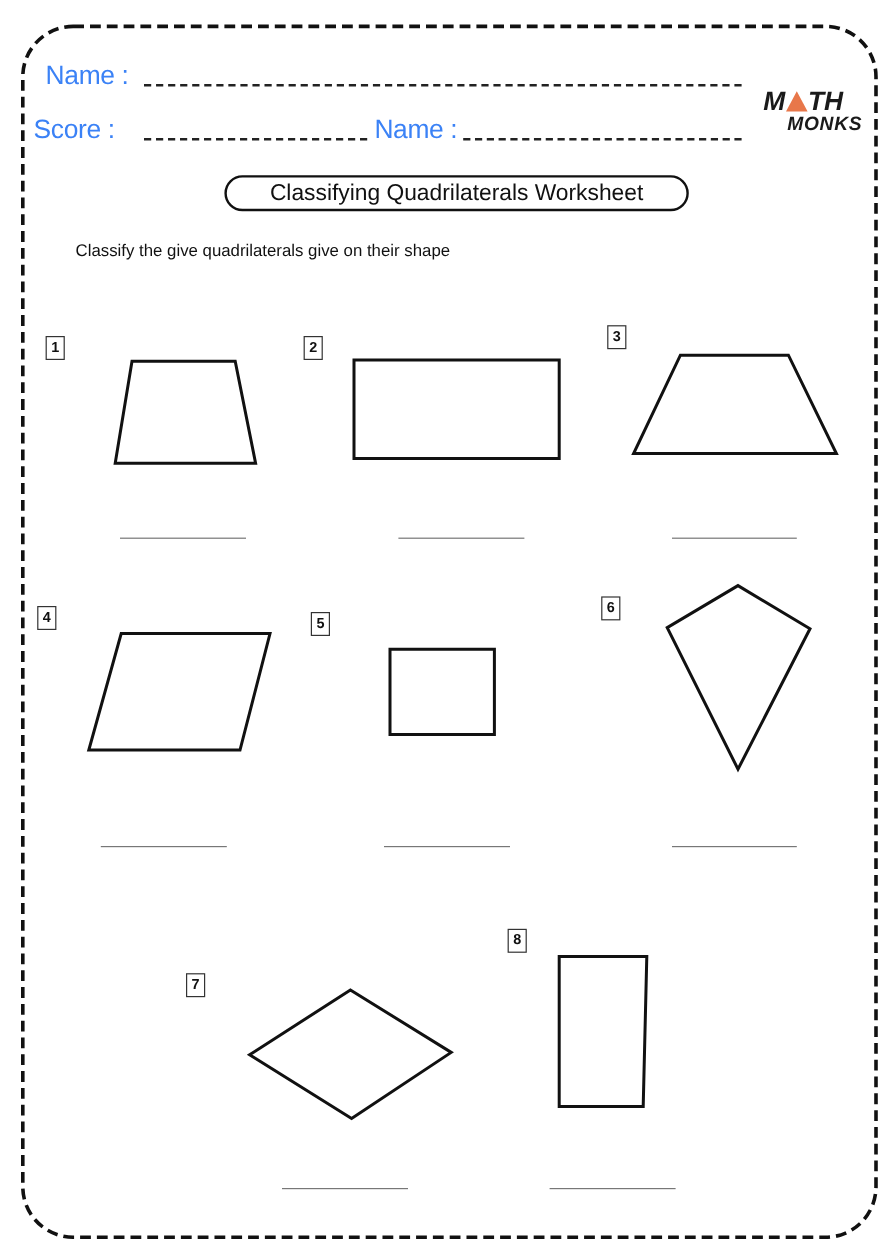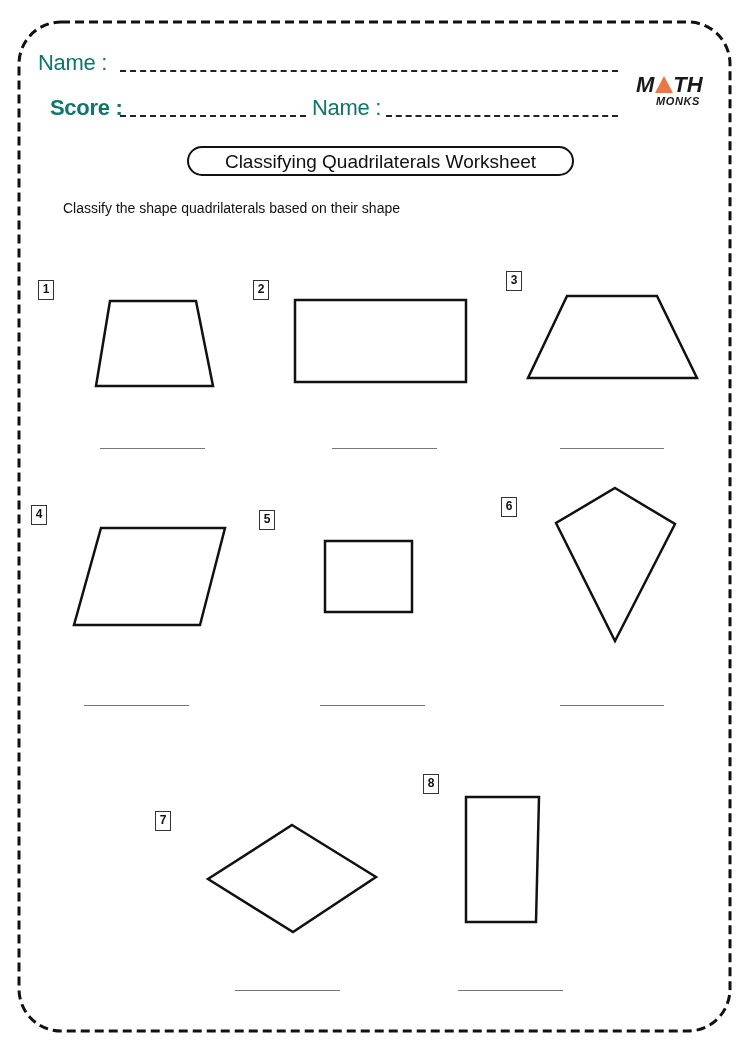--- a/index.html
+++ b/index.html
@@ -1,23 +1,23 @@
 <!DOCTYPE html>
 <html><head>
   <meta charset="utf-8">
   <style>
     html, body { margin: 0; padding: 0; background: #ffffff; }
     body { width: 742px; height: 1050px; position: relative; overflow: hidden;
            font-family: "Liberation Sans", "DejaVu Sans", sans-serif; color: #111; }
     .frame { position: absolute; left: 0; top: 0; width: 742px; height: 1050px; pointer-events: none; }
-    .hdr-label { position: absolute; font-size: 22px; color: #0f766e; letter-spacing: -0.3px; white-space: nowrap; }
+    .hdr-label { position: absolute; font-size: 22px; color: #3b82f6; letter-spacing: -0.3px; white-space: nowrap; }
     .fill-line { position: absolute; height: 0; border-bottom: 2px dashed #222; }
     .logo { position: absolute; left: 636px; top: 72px; width: 74px; height: 40px; font-style: italic; }
     .logo .math { position: absolute; left: 0; top: 0; font-size: 22px; font-weight: bold; letter-spacing: 0px; color: #1a1a1a; white-space: nowrap; }
-    .logo .monks { position: absolute; left: 20px; top: 23px; font-size: 11px; font-weight: bold; letter-spacing: 0.6px; color: #1a1a1a; text-align: center; }
+    .logo .monks { position: absolute; left: 20px; top: 23px; font-size: 16px; font-weight: bold; letter-spacing: 0.6px; color: #1a1a1a; text-align: center; }
     .logo .tri { position: absolute; left: 19px; top: 4px; width: 0; height: 0;
                  border-left: 9px solid transparent; border-right: 9px solid transparent; border-bottom: 17px solid #e8774a; }
     .title-pill { position: absolute; left: 187px; top: 146px; width: 387px; height: 30px;
                   border: 2px solid #111; border-radius: 16px; box-sizing: border-box;
                   text-align: center; font-size: 19px; line-height: 27px; color: #111; white-space: nowrap; }
     .instruction { position: absolute; left: 63px; top: 200px; font-size: 14px; color: #111; white-space: nowrap; }
     .num-box { position: absolute; width: 16px; height: 20px; border: 1.5px solid #333; box-sizing: border-box;
                font-size: 12px; font-weight: bold; text-align: center; line-height: 17px; color: #111; background: #fff; }
     .answer-line { position: absolute; height: 0; border-top: 1.5px solid #777; }
     .shapes { position: absolute; left: 0; top: 0; width: 742px; height: 1050px; }
@@ -25,34 +25,34 @@
 </head>
 <body>
 
 <svg class="frame" viewBox="0 0 742 1050">
   <rect x="19" y="22" width="711" height="1009" rx="42" ry="42" fill="none" stroke="#111" stroke-width="3" stroke-dasharray="9 5"></rect>
 </svg>
 
 <div class="hdr-label" style="left:38px; top:50px;">Name :</div>
 <div class="fill-line" style="left:120px; top:70px; width:498px;"></div>
 
-<div class="hdr-label" style="left:50px; top:95px;font-weight:bold;">Score :</div>
+<div class="hdr-label" style="left:28px; top:95px;">Score :</div>
 <div class="fill-line" style="left:120px; top:115px; width:186px;"></div>
 
 <div class="hdr-label" style="left:312px; top:95px;">Name :</div>
 <div class="fill-line" style="left:386px; top:115px; width:232px;"></div>
 
 <div class="logo">
   <span class="math"><span>M</span><span style="display:inline-block;width:19px;"></span><span>TH</span></span>
   <span class="tri"></span>
   <span class="monks">MONKS</span>
 </div>
 
 <div class="title-pill">Classifying Quadrilaterals Worksheet</div>
-<div class="instruction">Classify the shape quadrilaterals based on their shape</div>
+<div class="instruction">Classify the give quadrilaterals give on their shape</div>
 
 <div class="num-box" style="left:38px; top:280px;">1</div>
 <div class="num-box" style="left:253px; top:280px;">2</div>
 <div class="num-box" style="left:506px; top:271px;">3</div>
 <div class="num-box" style="left:31px; top:505px;">4</div>
 <div class="num-box" style="left:259px; top:510px;">5</div>
 <div class="num-box" style="left:501px; top:497px;">6</div>
 <div class="num-box" style="left:155px; top:811px;">7</div>
 <div class="num-box" style="left:423px; top:774px;">8</div>
 

